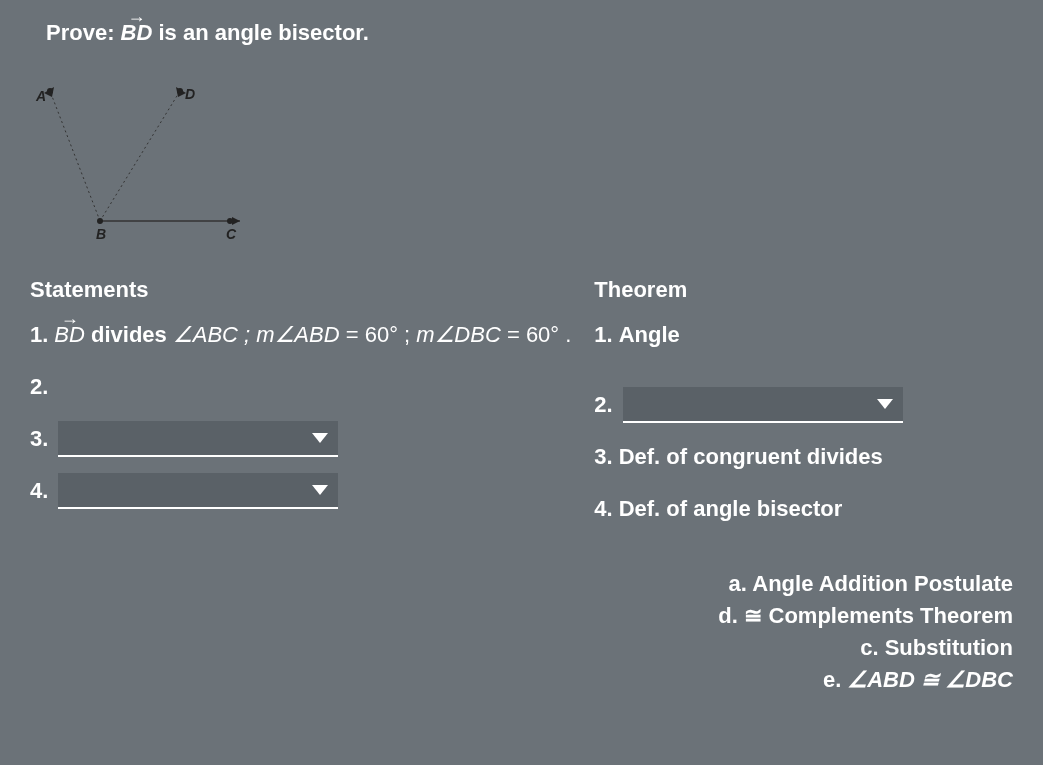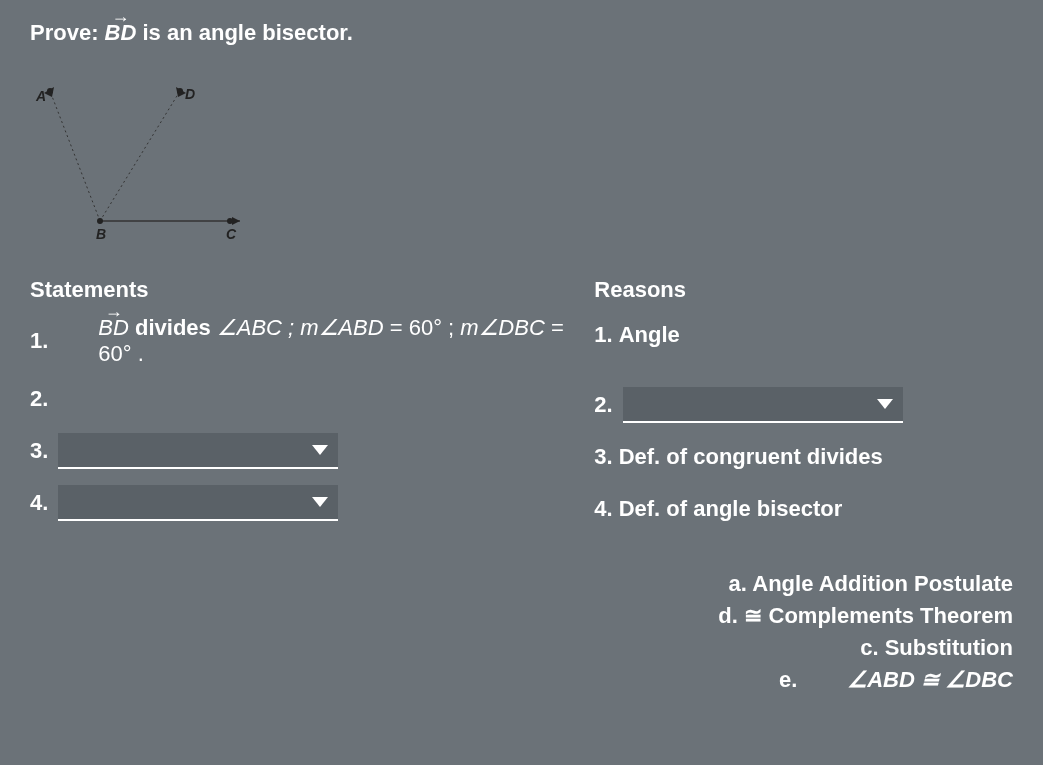--- a/index.html
+++ b/index.html
@@ -13,20 +13,21 @@
       font-family: Arial, sans-serif;
       width: 1043px;
       height: 765px;
       padding: 20px 30px;
       font-size: 22px;
       position: relative;
     }
     .prove-line {
       font-weight: bold;
       margin-bottom: 15px;
+      margin-left: 16px;
     }
     .ray-arrow {
       position: relative;
       display: inline-block;
       font-style: italic;
     }
     .ray-arrow::before {
       content: "→";
       position: absolute;
       top: -14px;
@@ -60,21 +61,20 @@
       display: flex;
       align-items: center;
       min-height: 40px;
     }
     .row-num {
       font-weight: bold;
       margin-right: 6px;
     }
     .math-text {
       font-style: italic;
-      margin-left: 44px;
     }
     .dropdown {
       display: inline-flex;
       align-items: center;
       justify-content: space-between;
       background: #5a6167;
       border-bottom: 2px solid #ffffff;
       min-width: 280px;
       height: 36px;
       padding: 0 10px;
@@ -160,21 +160,21 @@
     <div class="row">
       <span class="row-num">4.</span>
       <div class="dropdown">
         <span></span>
         <span class="caret"></span>
       </div>
     </div>
   </div>
 
   <div class="col-right">
-    <div class="section-header">Reasons</div>
+    <div class="section-header">Theorem</div>
 
     <div class="row">
       <span class="row-num">1.</span>
       <span style="font-weight:bold">Angle</span>
     </div>
 
     <div class="row" style="margin-top:30px">
       <span class="row-num">2.</span>
       <div class="dropdown">
         <span></span>

